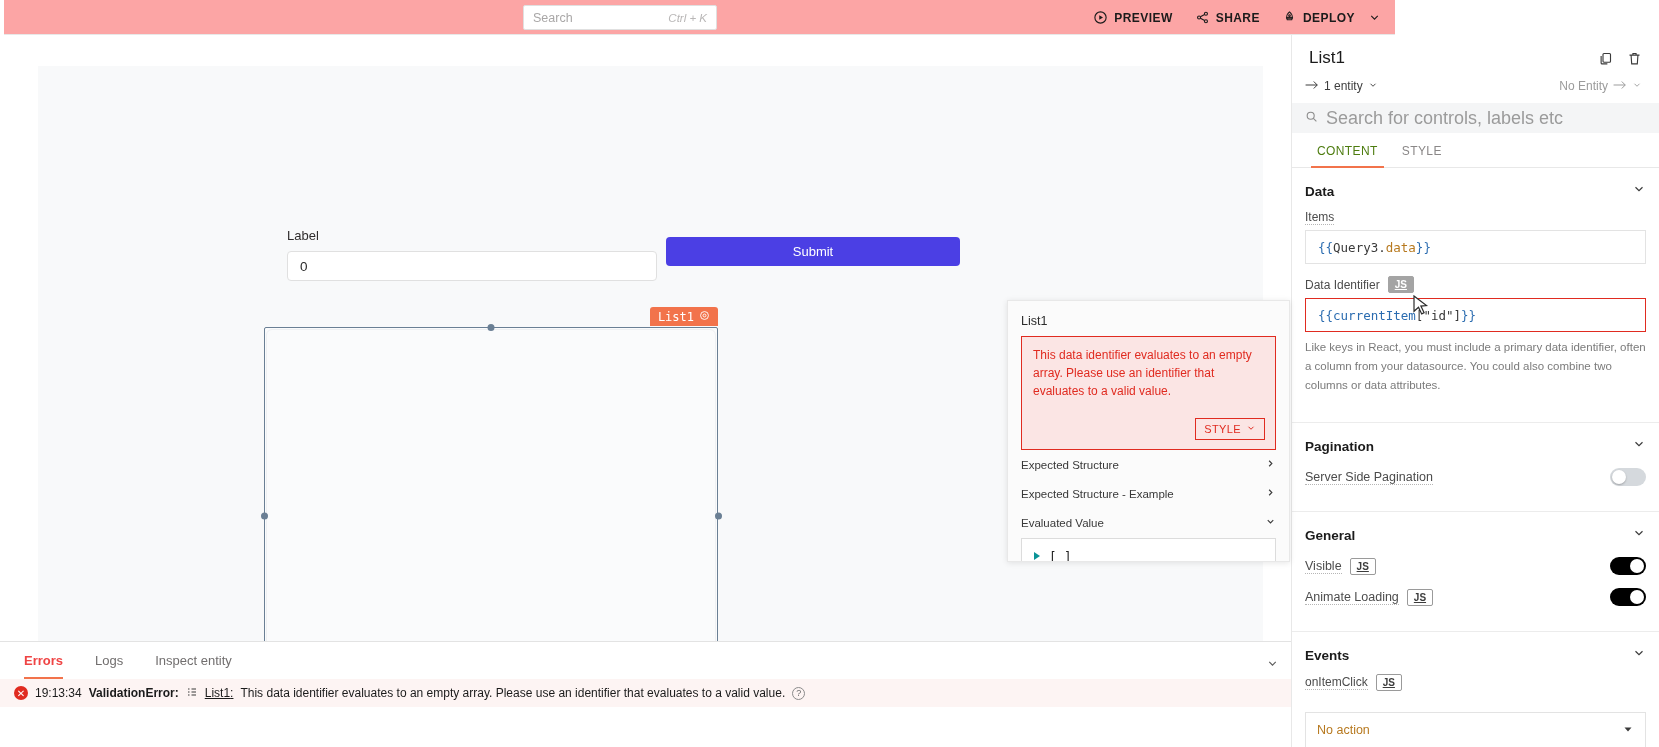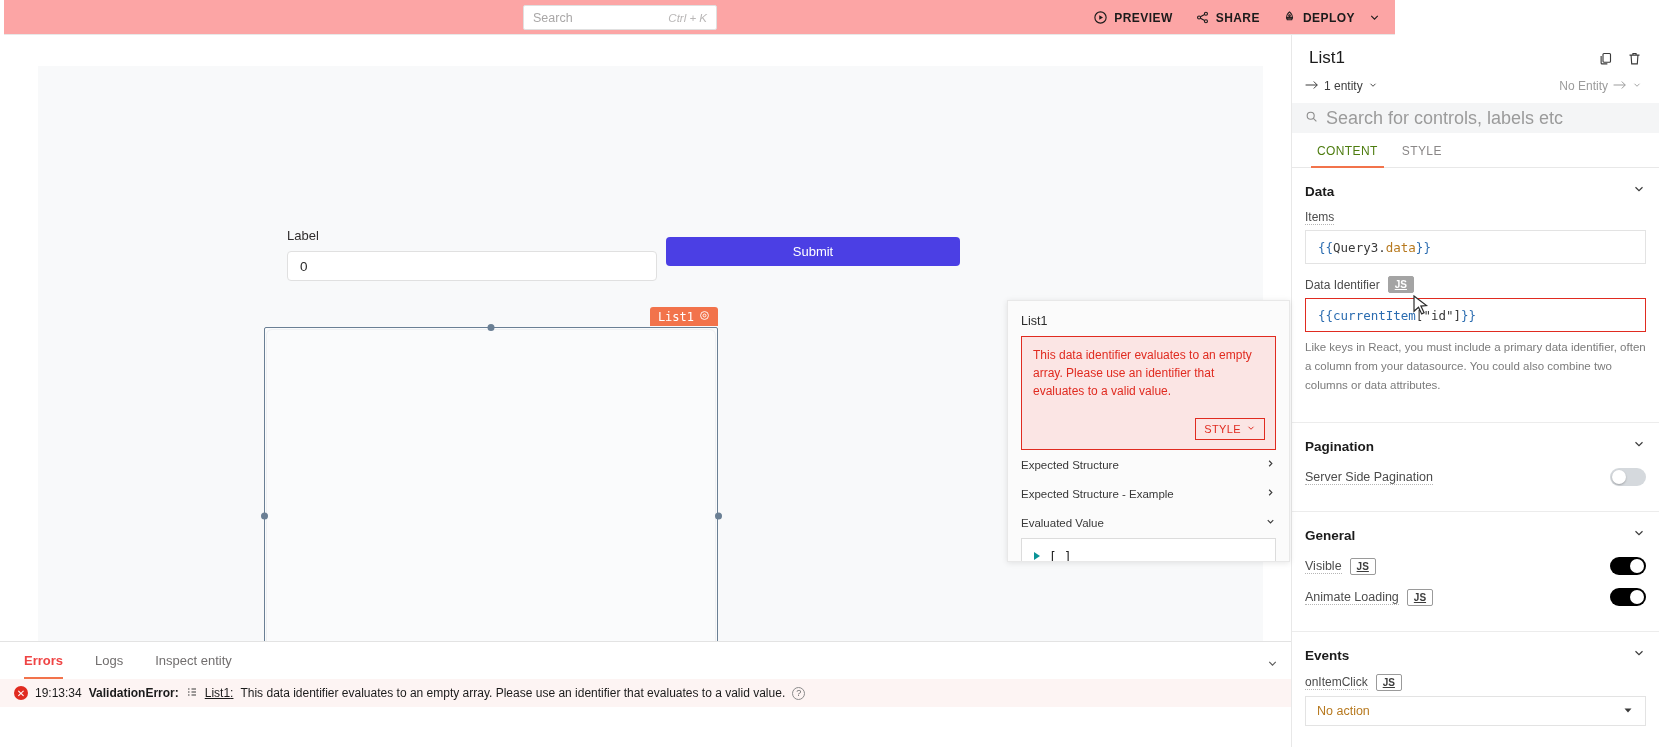--- a/index.html
+++ b/index.html
@@ -217,21 +217,21 @@
 
   .toggle-row { display: flex; align-items: center; justify-content: space-between; padding: 3px 0 10px 0; }
   .toggle-label { font-size: 12.5px; color: #4c4c4c; display: flex; align-items: center; gap: 8px; }
   .toggle-label .txt { border-bottom: 1px dotted #b6b6b6; cursor: help; }
   .sw { width: 36px; height: 18px; border-radius: 9px; background: #d5d9dd; position: relative; cursor: pointer; }
   .sw::after { content:""; position:absolute; top:2px; left:2px; width:14px; height:14px; border-radius:50%; background:#fff; box-shadow:0 1px 2px rgba(0,0,0,.25);}
   .sw.on { background: #000; }
   .sw.on::after { left: 20px; }
 
   .select {
-    border: 1px solid #e3e3e3; background: #fff; height: 30px; margin-top: 5px;
+    border: 1px solid #e3e3e3; background: #fff; height: 36px; margin-top: 21px;
     display: flex; align-items: center; padding: 0 11px; font-size: 12.5px; color: #b7791f;
     cursor: pointer;
   }
   .select .caret { margin-left: auto; }
 
   .cursor-arrow { position: absolute; left: 1413px; top: 295px; z-index: 60; pointer-events: none; }
 </style>
 </head>
 <body>
 

